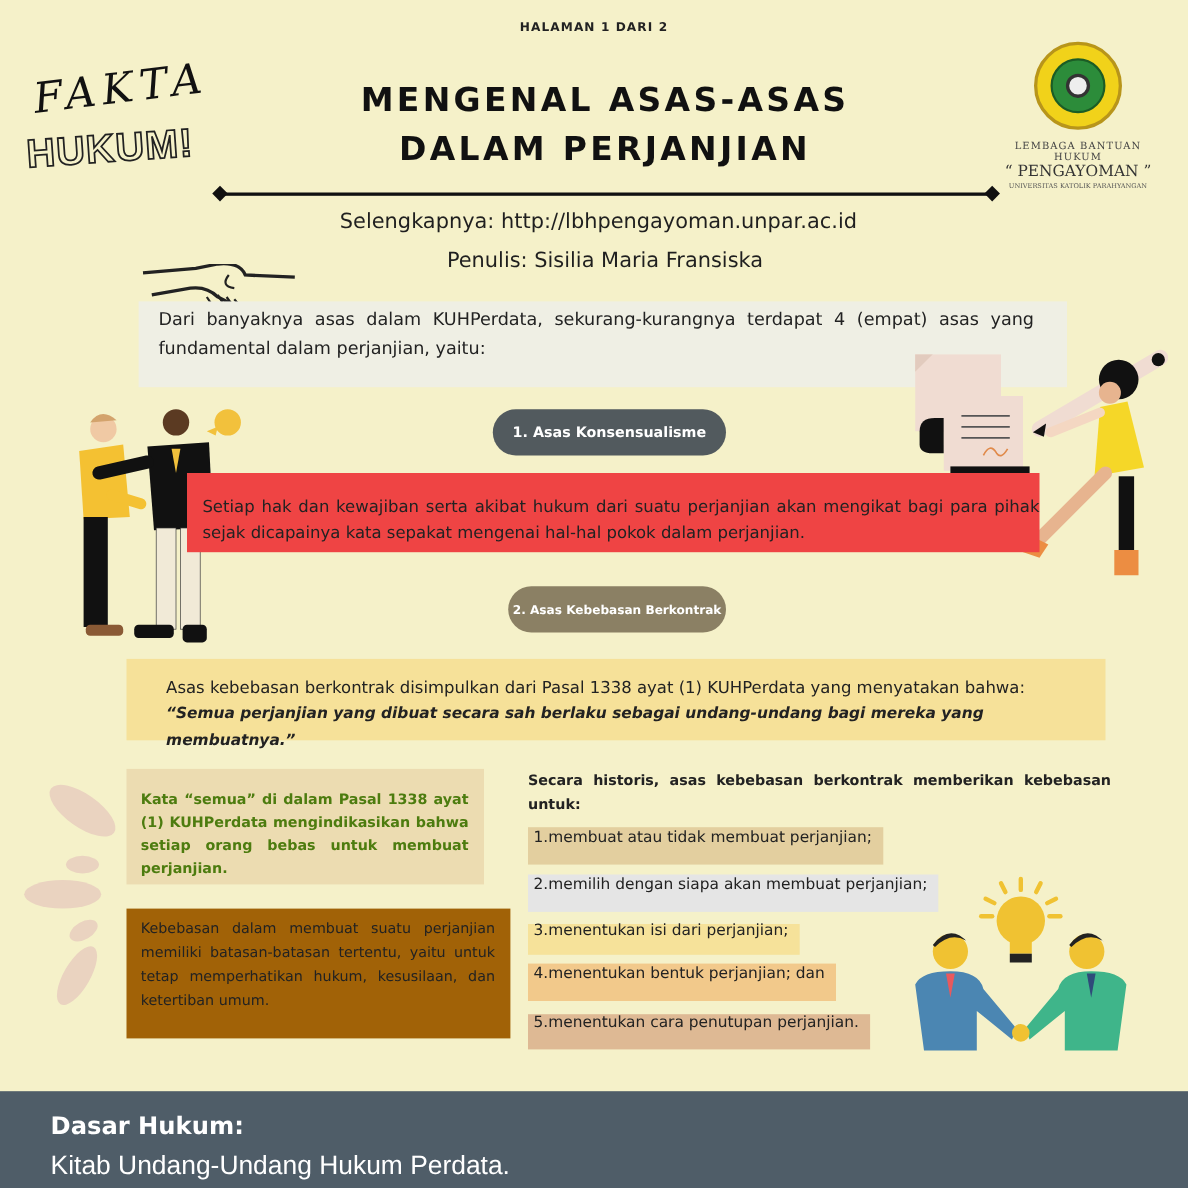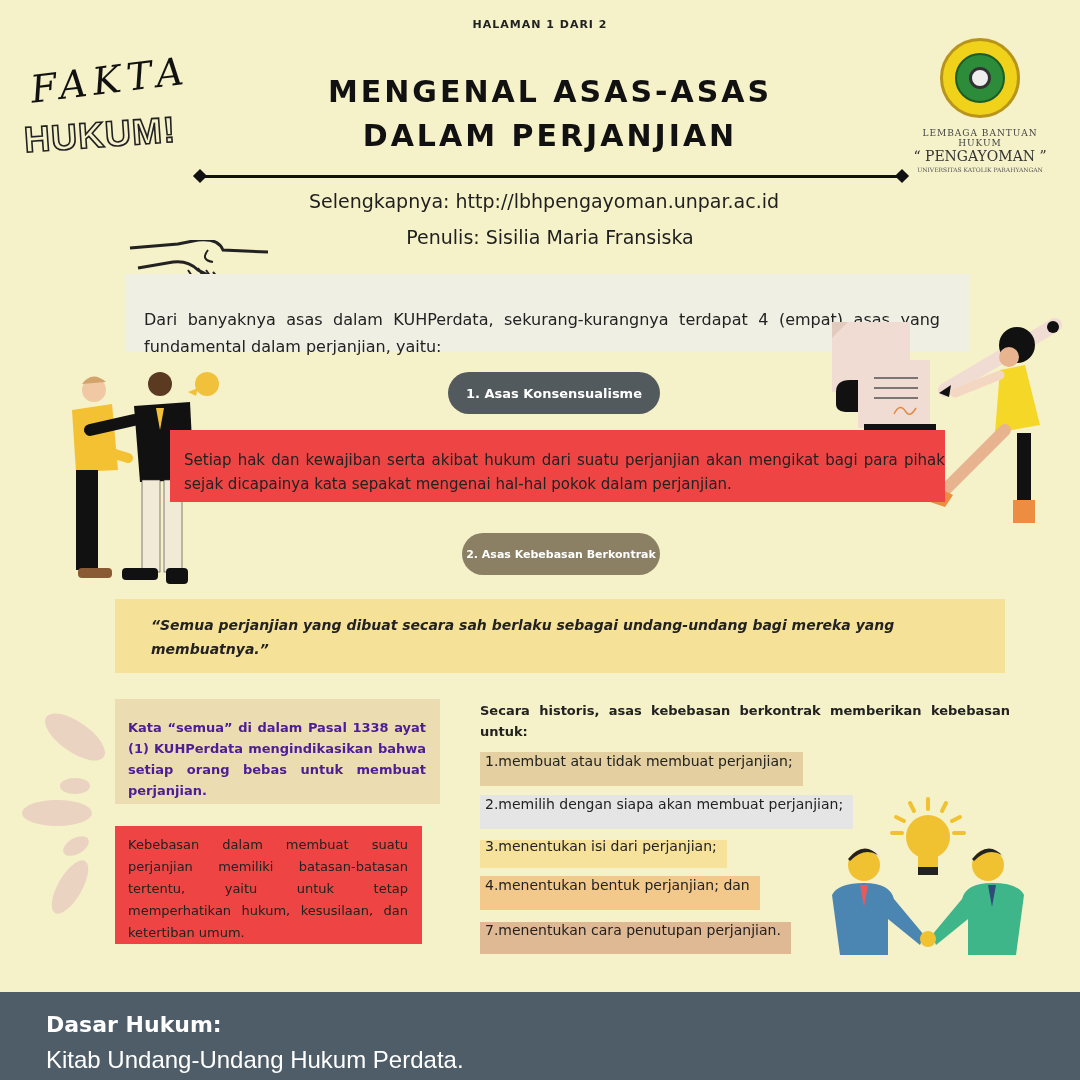--- a/index.html
+++ b/index.html
@@ -59,21 +59,21 @@
     position: absolute; left: 26px; top: 26px; width: 22px; height: 22px; border-radius: 50%;
     background: #eee; border: 3px solid #333;
   }
   .logo-line1 { text-align: center; font-family: "DejaVu Serif", serif; font-size: 9px; letter-spacing: 1px; color: #444; margin-top: 10px; }
   .logo-line2 { text-align: center; font-family: "DejaVu Serif", serif; font-size: 14px; color: #333; }
   .logo-line3 { text-align: center; font-family: "DejaVu Serif", serif; font-size: 6px; color: #555; margin-top: 2px; }
 
   
   .intro {
     left: 126px; top: 274px; width: 844px; height: 78px;
-    background: #efefe4; padding: 32px 30px 0 18px;
+    background: #efefe4; padding: 2px 30px 0 18px;
     font-family: "DejaVu Sans", sans-serif; font-size: 16px; line-height: 27px;
     text-align: justify; color: #222;
   }
 
   
   .pill {
     height: 42px; border-radius: 24px; color: #fff; font-weight: bold;
     display: flex; align-items: center; justify-content: center;
     font-family: "DejaVu Sans", sans-serif;
   }
@@ -89,25 +89,25 @@
   .quote-box {
     left: 115px; top: 599px; width: 890px; height: 74px;
     background: #f6e199; padding: 14px 20px 0 36px; color: #222;
   }
   .quote-box .q-lead { font-size: 15px; line-height: 24px; }
   .quote-box .q-quote { font-size: 14px; font-weight: bold; font-style: italic; line-height: 24px; }
 
   .note-1 {
     left: 115px; top: 699px; width: 325px; height: 105px;
     background: #ecdcb1; padding: 18px 14px 0 13px;
-    font-size: 13px; font-weight: bold; line-height: 21px; text-align: justify; color: #4c1d95;
+    font-size: 13px; font-weight: bold; line-height: 21px; text-align: justify; color: #4d7c0f;
   }
   .note-2 {
-    left: 115px; top: 826px; width: 307px; height: 118px;
-    background: #ef4444; padding: 8px 14px 12px 13px;
+    left: 115px; top: 826px; width: 349px; height: 118px;
+    background: #a16207; padding: 8px 14px 12px 13px;
     font-size: 13px; line-height: 22px; text-align: justify; color: #222;
   }
 
   .hist-head {
     left: 480px; top: 700px; width: 530px;
     font-size: 13px; font-weight: bold; line-height: 21px; text-align: justify;
     text-align-last: left; color: #222;
   }
   .hist-item {
     left: 480px; height: 34px; padding: 0 10px 16px 5px; display: flex; align-items: center;
@@ -211,40 +211,41 @@
     <path d="M72 50 L28 60" stroke="#111" stroke-width="12" stroke-linecap="round"></path>
     <path d="M40 80 L66 88" stroke="#f4c132" stroke-width="10" stroke-linecap="round"></path>
   </svg>
 </div>
 
 <div class="abs pill pill-1">1. Asas Konsensualisme</div>
 <div class="abs asas1-box">Setiap hak dan kewajiban serta akibat hukum dari suatu perjanjian akan mengikat bagi para pihak sejak dicapainya kata sepakat mengenai hal-hal pokok dalam perjanjian.</div>
 
 <div class="abs pill pill-2">2. Asas Kebebasan Berkontrak</div>
 <div class="abs quote-box">
+  <div class="q-lead">Asas kebebasan berkontrak disimpulkan dari Pasal 1338 ayat (1) KUHPerdata yang menyatakan bahwa:</div>
   <div class="q-quote">“Semua perjanjian yang dibuat secara sah berlaku sebagai undang-undang bagi mereka yang membuatnya.”</div>
 </div>
 
 <div>
   <div class="stroke" style="left:40px; top:722px; width:70px; height:30px; transform:rotate(35deg);"></div>
   <div class="stroke" style="left:60px; top:778px; width:30px; height:16px;"></div>
   <div class="stroke" style="left:22px; top:800px; width:70px; height:26px;"></div>
   <div class="stroke" style="left:62px; top:838px; width:28px; height:16px; transform:rotate(-30deg);"></div>
   <div class="stroke" style="left:40px; top:875px; width:60px; height:24px; transform:rotate(-60deg);"></div>
 </div>
 
 <div class="abs note-1">Kata “semua” di dalam Pasal 1338 ayat (1) KUHPerdata mengindikasikan bahwa setiap orang bebas untuk membuat perjanjian.</div>
 <div class="abs note-2">Kebebasan dalam membuat suatu perjanjian memiliki batasan-batasan tertentu, yaitu untuk tetap memperhatikan hukum, kesusilaan, dan ketertiban umum.</div>
 
 <div class="abs hist-head">Secara historis, asas kebebasan berkontrak memberikan kebebasan untuk:</div>
 <div class="abs hist-item" style="top:752px; background:#e3cf9f;">1.membuat atau tidak membuat perjanjian;</div>
 <div class="abs hist-item" style="top:795px; background:#e5e5e5;">2.memilih dengan siapa akan membuat perjanjian;</div>
 <div class="abs hist-item" style="top:840px; height:28px; background:#f6e29a;text-align:right;">3.menentukan isi dari perjanjian;</div>
 <div class="abs hist-item" style="top:876px; background:#f2c98b;">4.menentukan bentuk perjanjian; dan</div>
-<div class="abs hist-item" style="top:922px; height:32px; background:#deb994;">7.menentukan cara penutupan perjanjian.</div>
+<div class="abs hist-item" style="top:922px; height:32px; background:#deb994;">5.menentukan cara penutupan perjanjian.</div>
 
 <div class="abs" style="left:828px; top:795px;">
   <svg width="200" height="170" viewBox="0 0 200 170">
     <g stroke="#f0c232" stroke-width="4" stroke-linecap="round">
       <line x1="100" y1="4" x2="100" y2="14"></line>
       <line x1="82" y1="8" x2="86" y2="16"></line>
       <line x1="118" y1="8" x2="114" y2="16"></line>
       <line x1="68" y1="22" x2="76" y2="26"></line>
       <line x1="132" y1="22" x2="124" y2="26"></line>
       <line x1="64" y1="38" x2="74" y2="38"></line>

